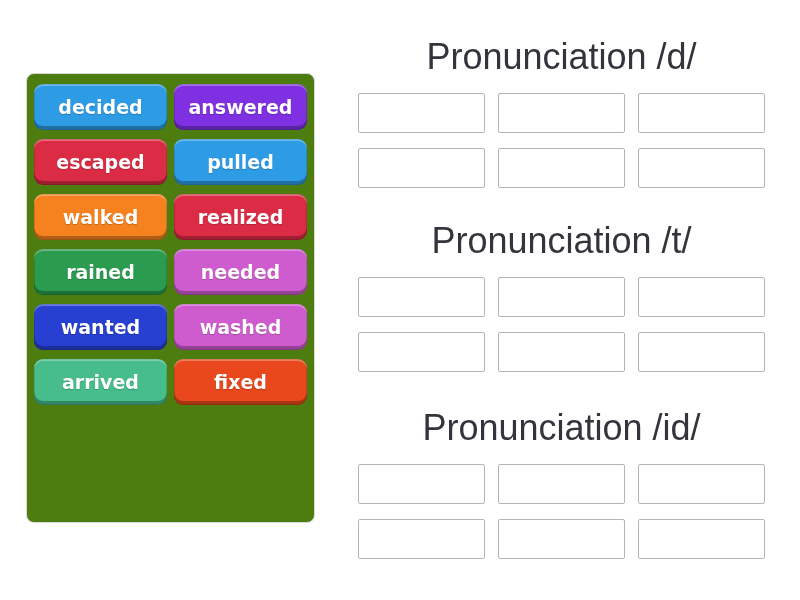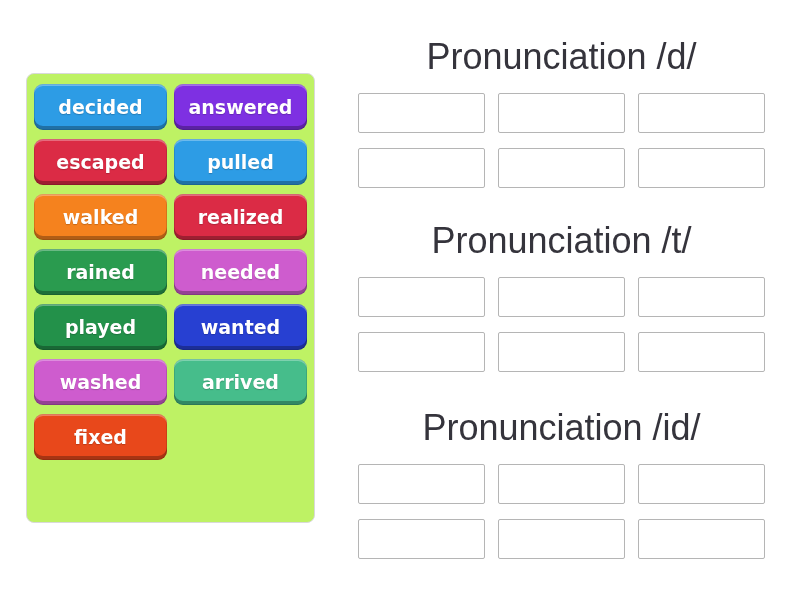--- a/index.html
+++ b/index.html
@@ -15,21 +15,21 @@
   
   .word-bank {
     position: absolute;
     left: 26px;
     top: 73px;
     width: 289px;
     height: 450px;
     box-sizing: border-box;
     border: 1px solid var(--panel-border, #d9d9d9);
     border-radius: 8px;
-    background: #bef264;
+    background: #4d7c0f;
     padding: 10px 7px;
   }
   .bank-grid {
     display: grid;
     grid-template-columns: 1fr 1fr;
     gap: 9px 7px;
   }
   .tile {
     height: 46px;
     box-sizing: border-box;
@@ -90,21 +90,20 @@
   <div class="word-bank">
     <div class="bank-grid" id="bank-grid">
         <div class="tile" style="background: rgb(45, 156, 229);">decided</div>
         <div class="tile" style="background: rgb(126, 48, 226);">answered</div>
         <div class="tile" style="background: rgb(219, 43, 69);">escaped</div>
         <div class="tile" style="background: rgb(45, 156, 229);">pulled</div>
         <div class="tile" style="background: rgb(245, 130, 30);">walked</div>
         <div class="tile" style="background: rgb(219, 43, 69);">realized</div>
         <div class="tile" style="background: rgb(42, 155, 79);">rained</div>
         <div class="tile" style="background: rgb(206, 92, 206);">needed</div>
-        <div class="tile" style="background: rgb(35, 145, 74);">played</div>
         <div class="tile" style="background: rgb(39, 64, 210);">wanted</div>
         <div class="tile" style="background: rgb(206, 92, 206);">washed</div>
         <div class="tile" style="background: rgb(70, 189, 139);">arrived</div>
         <div class="tile" style="background: rgb(232, 72, 27);">fixed</div>
       </div>
   </div>
 
   <div class="groups">
 
     <section class="group group-d">

